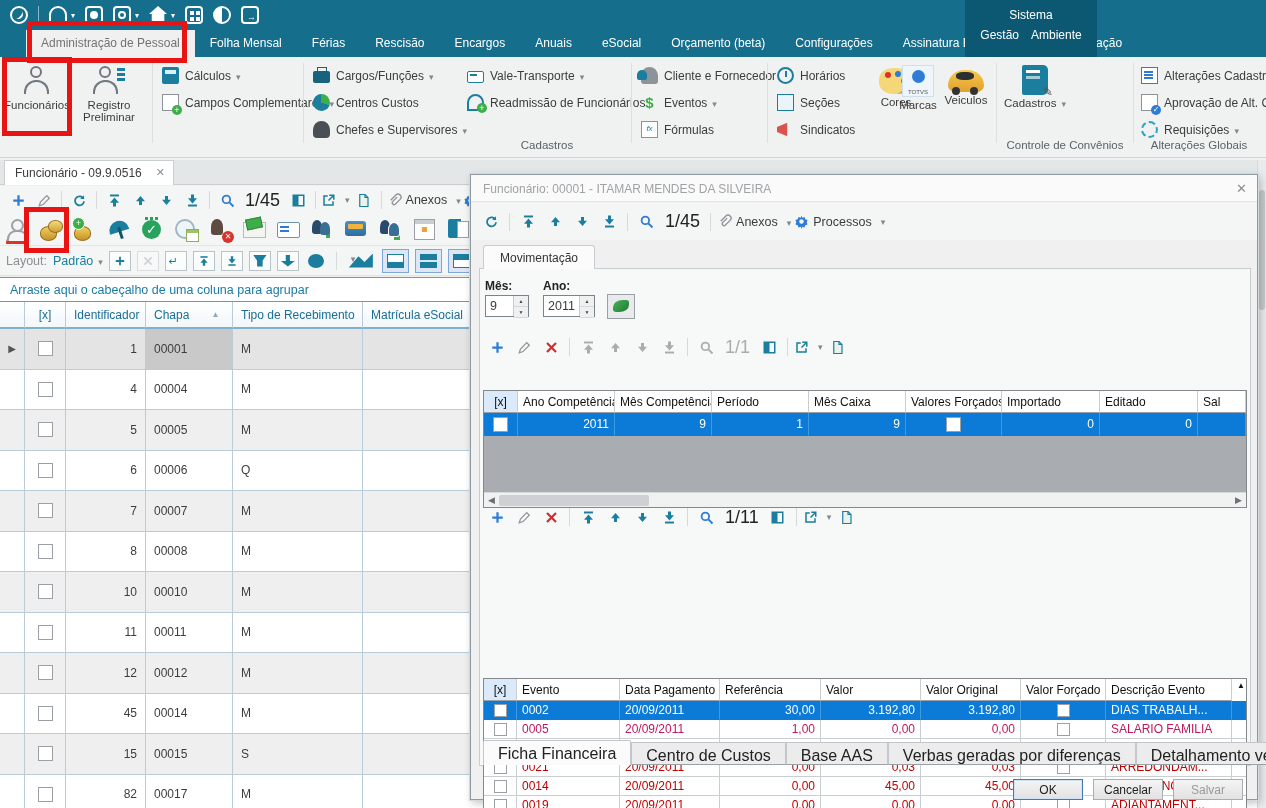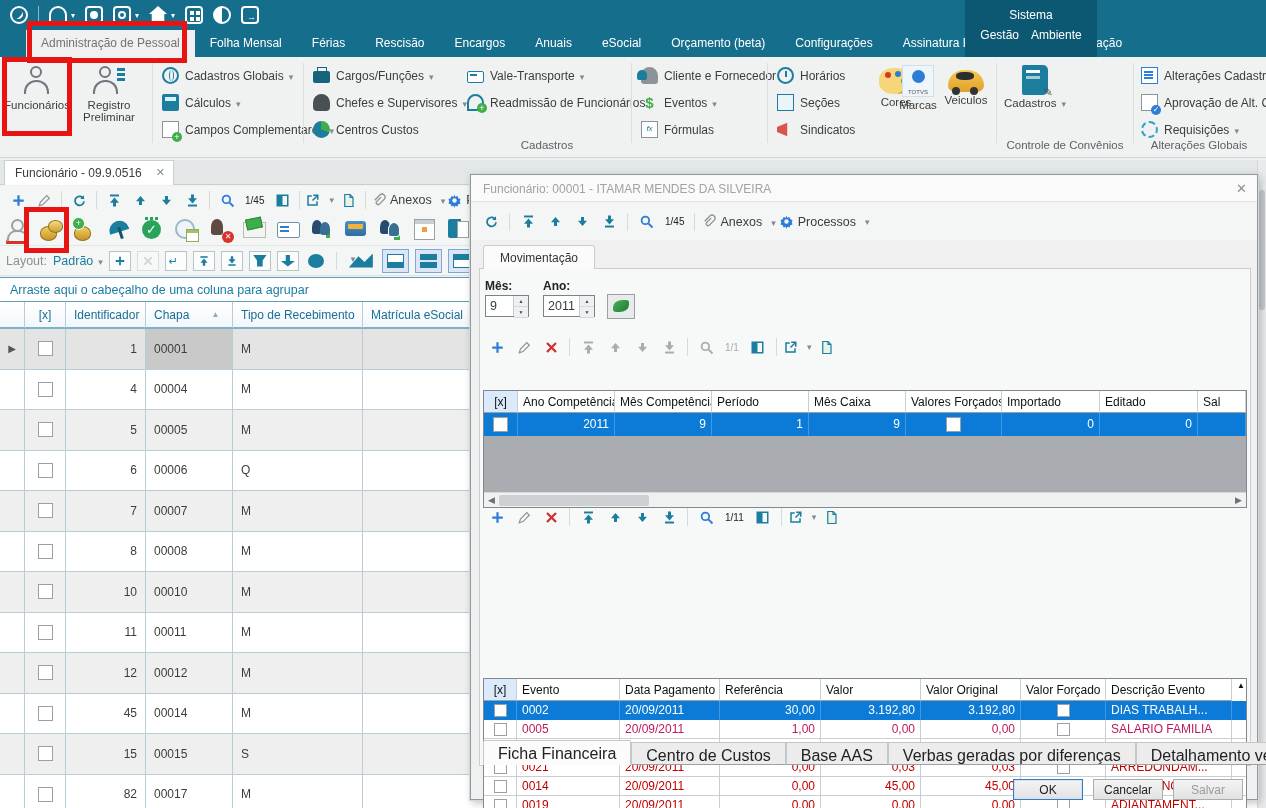--- a/index.html
+++ b/index.html
@@ -75,21 +75,21 @@
   svg.si{width:15px;height:15px;}
   .c-teal{color:#1b7e9e;} .c-blue{color:#2e7cd6;} .c-red{color:#d22e2e;} .c-gray{color:#a9adb0;} .c-dgray{color:#8d9499;}
   
   #winarea{position:absolute;left:0;top:158px;width:1266px;height:650px;background:#f0f0f0;}
   #tabstrip{position:absolute;left:0;top:2px;width:1266px;height:25px;background:#e4e7e8;border-bottom:1px solid #c9ced1;}
   #doctab{position:absolute;left:4px;top:0;height:25px;background:#fff;border:1px solid #c9ced1;border-bottom:none;padding:5px 8px 0 10px;display:flex;gap:14px;}
   #doctab .x{color:#8a9094;font-size:11px;}
   #tb1{position:absolute;left:0;top:28px;width:1266px;height:28px;display:flex;align-items:center;padding-left:6px;gap:2px;background:#f4f5f5;}
   #tb2{position:absolute;left:0;top:56px;width:1266px;height:32px;display:flex;align-items:center;padding-left:4px;gap:9px;background:#f4f5f5;border-bottom:1px solid #e3e6e7;}
   #tb3{position:absolute;left:0;top:88px;width:1266px;height:30px;display:flex;align-items:center;padding-left:6px;gap:6px;background:#f4f5f5;border-bottom:1px solid #dfe3e4;}
-  .counter{font-size:10px;color:#222;margin:0 4px;}
+  .counter{font-size:18px;color:#222;margin:0 4px;}
   .tlabel{color:#3c3c3c;font-size:12.5px;}
   .ticon{width:25px;height:25px;position:relative;display:inline-block;}
   
   .g-employee::before{content:"";position:absolute;left:7px;top:2px;width:9px;height:9px;border:2px solid #9aa0a5;border-radius:50%;}
   .g-employee::after{content:"";position:absolute;left:3px;top:13px;width:17px;height:9px;border:2px solid #9aa0a5;border-radius:9px 9px 0 0;border-bottom:none;box-shadow:-2px 4px 0 -1px #d9342c;}
   .g-coins::before{content:"";position:absolute;left:2px;top:9px;width:15px;height:13px;background:linear-gradient(#f3cf5d,#c6932a);border:1px solid #96711f;border-radius:50%/45%;}
   .g-coins::after{content:"";position:absolute;left:10px;top:3px;width:13px;height:11px;background:linear-gradient(#f6da79,#cf9f36);border:1px solid #96711f;border-radius:50%/45%;}
   .g-plus-badge::after{content:"+";position:absolute;left:0px;top:0px;width:11px;height:11px;background:#3dae4a;border:1px solid #fff;color:#fff;border-radius:50%;font-size:9px;line-height:11px;text-align:center;z-index:2;}
   .g-umbrella::before{content:"";position:absolute;left:2px;top:4px;width:20px;height:11px;background:#1b7e9e;border-radius:20px 20px 0 0;transform:rotate(-18deg);}
   .g-umbrella::after{content:"";position:absolute;left:13px;top:10px;width:2.5px;height:12px;background:#13566c;transform:rotate(-18deg);}
@@ -292,46 +292,42 @@
         <span style="position:absolute;left:6px;top:1px;width:12px;height:12px;border:2.5px solid #6f7880;border-radius:50%"></span>
         <span style="position:absolute;left:0px;top:15px;width:25px;height:14px;border:2.5px solid #6f7880;border-bottom:none;border-radius:12px 12px 0 0"></span>
         <span style="position:absolute;right:0;top:3px;width:8px;height:2.5px;background:#1b7e9e;box-shadow:0 5px 0 #1b7e9e,0 10px 0 #1b7e9e"></span>
       </div>
     <span>Registro Preliminar</span>
   </div>
   <div class="rsep" style="left:152px"></div>
 
   <div class="rstack" style="left:162px;top:5px">
     <div class="rit">
-        <span class="ric ic-globe"></span>
-        <span class="dd">Cadastros Globais</span>
-      </div>
-    <div class="rit">
         <span class="ric ic-calc"></span>
         <span class="dd">Cálculos</span>
       </div>
     <div class="rit">
         <span class="ric ic-pageplus"></span>
         <span class="dd">Campos Complementares</span>
       </div>
   </div>
   <div class="rsep" style="left:303px"></div>
 
   <div class="rstack" style="left:313px;top:5px">
     <div class="rit">
         <span class="ric ic-brief"></span>
         <span class="dd">Cargos/Funções</span>
       </div>
     <div class="rit">
+        <span class="ric ic-pie"></span>
+        <span>Centros Custos</span>
+      </div>
+    <div class="rit">
         <span class="ric ic-darkperson"></span>
         <span class="dd">Chefes e Supervisores</span>
-      </div>
-    <div class="rit">
-        <span class="ric ic-pie"></span>
-        <span>Centros Custos</span>
       </div>
   </div>
 
   <div class="rstack" style="left:467px;top:5px">
     <div class="rit">
         <span class="ric ic-card"></span>
         <span class="dd">Vale-Transporte</span>
       </div>
     <div class="rit">
         <span class="ric ic-personadd"></span>

